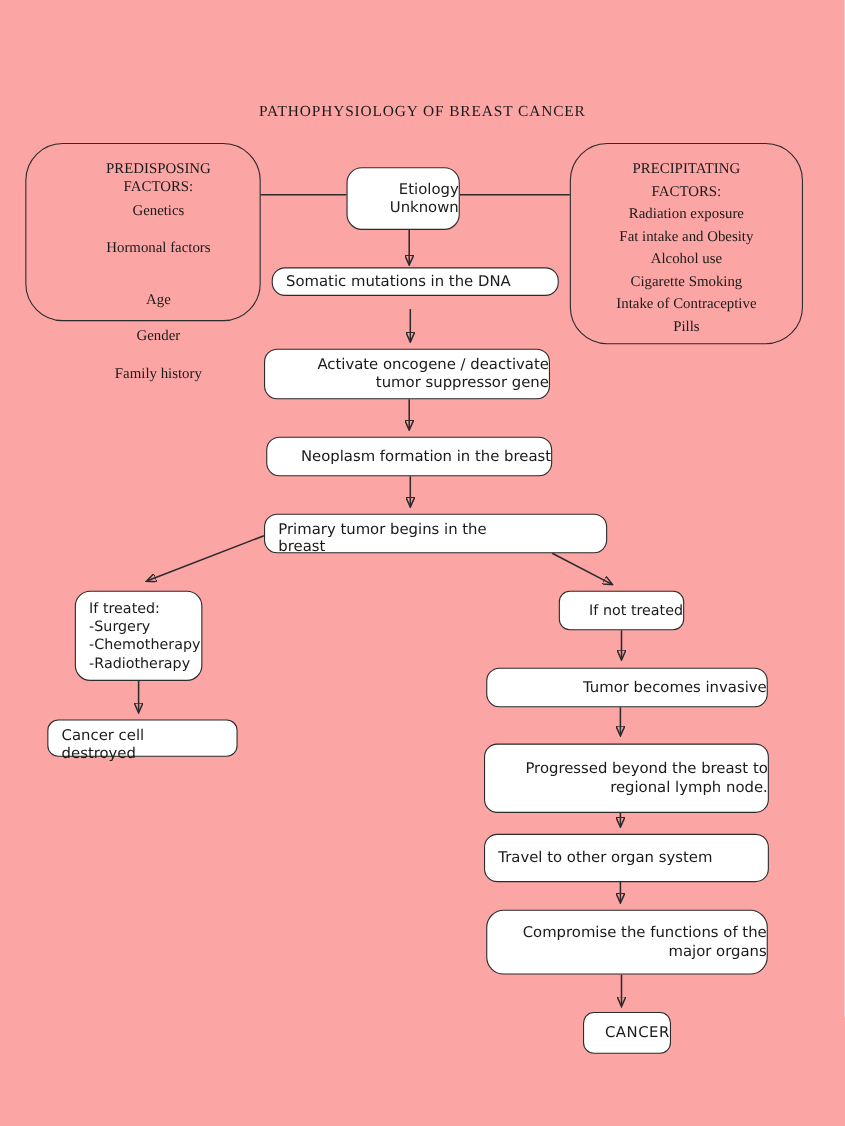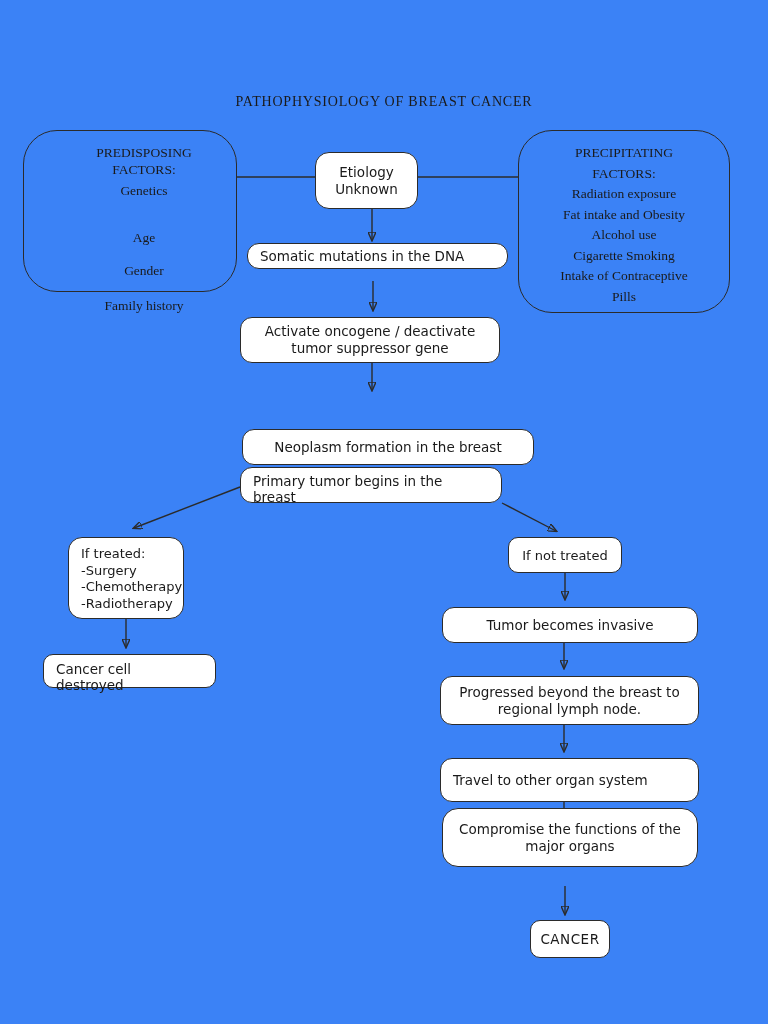--- a/index.html
+++ b/index.html
@@ -1,20 +1,20 @@
 <!DOCTYPE html>
 <html><head>
 <meta charset="utf-8">
 <style>
   html, body { margin: 0; padding: 0; background: #ffffff; }
   #page {
     position: relative;
     width: 768px;
     height: 1024px;
-    background: #3b82f6;
+    background: #fca5a5;
     overflow: hidden;
     color: #1a1a1a;
   }
   .title {
     position: absolute;
     left: 0; right: 0;
     top: 94px;
     text-align: center;
     font-family: "Liberation Serif", serif;
     font-size: 14px;
@@ -45,21 +45,21 @@
     background: #ffffff;
     font-family: "DejaVu Sans", sans-serif;
     font-size: 13.5px;
     color: #1a1a1a;
     line-height: 17px;
   }
   .node div { white-space: nowrap; }
   .node.centered {
     display: flex;
     flex-direction: column;
-    align-items: center;
+    align-items: flex-end;
     justify-content: center;
     text-align: center;
   }
   .node.leftalign { padding-left: 12px; }
   svg.connectors {
     position: absolute;
     left: 0; top: 0;
     width: 768px; height: 1024px;
   }
   svg.connectors path, svg.connectors line {
@@ -95,20 +95,21 @@
     <path d="M565,886 V914" marker-end="url(#ah)"></path>
   </svg>
 
   <div class="title">PATHOPHYSIOLOGY OF BREAST CANCER</div>
 
   <div class="panel-border" style="left:23px; top:130px; width:214px; height:162px;"></div>
   <div class="panel-text" style="left:37px; top:144px; width:214px;">
     <div>PREDISPOSING</div>
     <div>FACTORS:</div>
     <div style="margin-top:4px;">Genetics</div>
+    <div style="margin-top:17px;">Hormonal factors</div>
     <div style="margin-top:30px;">Age</div>
     <div style="margin-top:16px;">Gender</div>
     <div style="margin-top:18px;">Family history</div>
   </div>
 
   <div class="panel-border" style="left:518px; top:130px; width:212px; height:183px;"></div>
   <div class="panel-text" style="left:518px; top:143px; width:212px; line-height:20.5px;">
     <div>PRECIPITATING</div>
     <div>FACTORS:</div>
     <div>Radiation exposure</div>
@@ -126,25 +127,25 @@
 
   <div class="node leftalign" style="left:247px; top:243px; width:261px; height:26px; border-radius:12px; display:flex; align-items:center;">
     <div>Somatic mutations in the DNA</div>
   </div>
 
   <div class="node centered" style="left:240px; top:317px; width:260px; height:46px; border-radius:12px;">
     <div>Activate oncogene / deactivate</div>
     <div>tumor suppressor gene</div>
   </div>
 
-  <div class="node centered" style="left:242px; top:397px; width:292px; height:36px; border-radius:12px;margin-top:32px;">
+  <div class="node centered" style="left:242px; top:397px; width:260px; height:36px; border-radius:12px;">
     <div>Neoplasm formation in the breast</div>
   </div>
 
-  <div class="node leftalign" style="left:240px; top:467px; width:262px; height:36px; border-radius:12px; padding-top:5px; line-height:16px; overflow:visible;">
+  <div class="node leftalign" style="left:240px; top:467px; width:312px; height:36px; border-radius:12px; padding-top:5px; line-height:16px; overflow:visible;">
     <div>Primary tumor begins in the</div>
     <div>breast</div>
   </div>
 
   <div class="node leftalign" style="left:68px; top:537px; width:116px; height:82px; border-radius:14px; padding-top:8px; font-size:13px; line-height:16.5px;">
     <div>If treated:</div>
     <div>-Surgery</div>
     <div>-Chemotherapy</div>
     <div>-Radiotherapy</div>
   </div>
@@ -155,30 +156,30 @@
   </div>
 
   <div class="node centered" style="left:508px; top:537px; width:114px; height:36px; border-radius:10px; font-size:13px;">
     <div>If not treated</div>
   </div>
 
   <div class="node centered" style="left:442px; top:607px; width:256px; height:36px; border-radius:12px;">
     <div>Tumor becomes invasive</div>
   </div>
 
-  <div class="node centered" style="left:440px; top:676px; width:259px; height:49px; border-radius:12px;">
+  <div class="node centered" style="left:440px; top:676px; width:259px; height:63px; border-radius:12px;">
     <div>Progressed beyond the breast to</div>
     <div>regional lymph node.</div>
   </div>
 
   <div class="node leftalign" style="left:440px; top:758px; width:259px; height:44px; border-radius:12px; display:flex; align-items:center;">
     <div>Travel to other organ system</div>
   </div>
 
-  <div class="node centered" style="left:442px; top:808px; width:256px; height:59px; border-radius:16px;">
+  <div class="node centered" style="left:442px; top:827px; width:256px; height:59px; border-radius:16px;">
     <div>Compromise the functions of the</div>
     <div>major organs</div>
   </div>
 
   <div class="node centered" style="left:530px; top:920px; width:80px; height:38px; border-radius:10px; letter-spacing:0.5px;">
     <div>CANCER</div>
   </div>
 
 </div>
 

